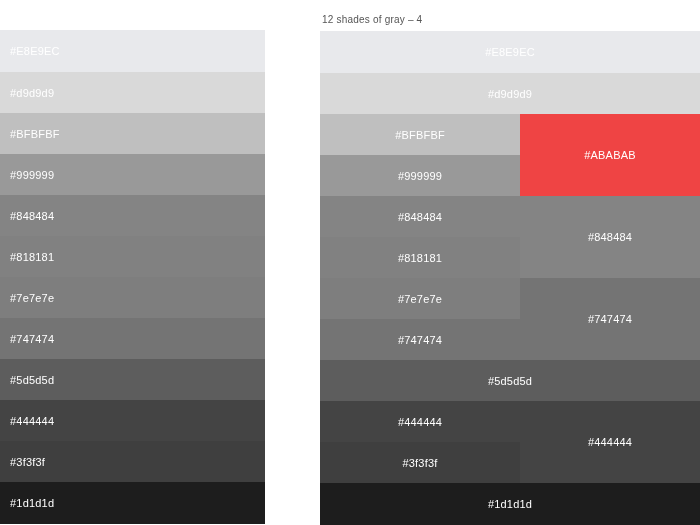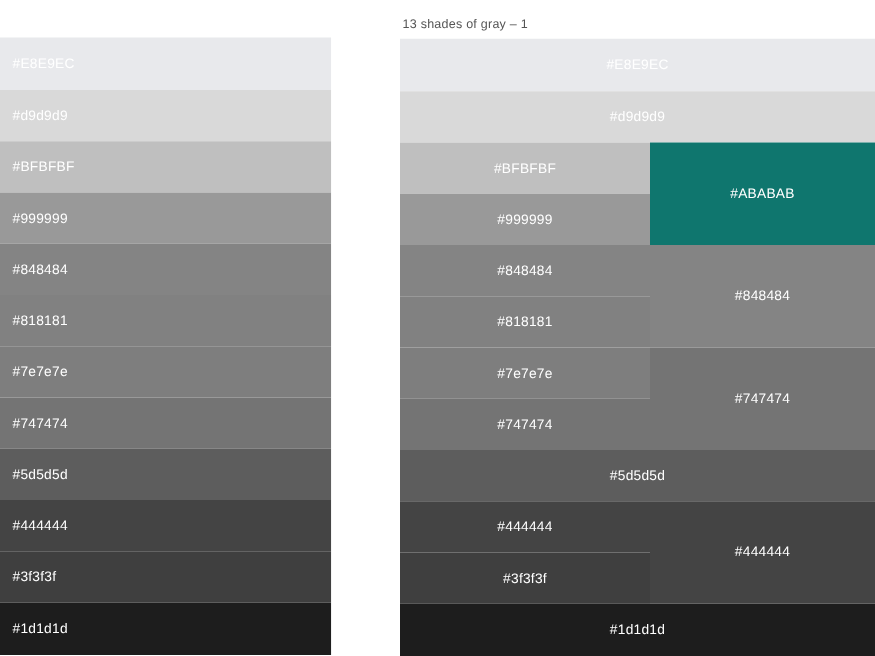--- a/index.html
+++ b/index.html
@@ -142,21 +142,21 @@
         <span class="label" style="color: rgb(255, 255, 255);">#3f3f3f</span>
       </div>
       <div class="swatch" style="background: rgb(29, 29, 29); height: 42px;">
         <span class="label" style="color: rgb(255, 255, 255);">#1d1d1d</span>
       </div>
     </div>
 
   <div class="gutter"></div>
 
   <div class="right-col">
-    <div class="panel-title">13 shades of gray – 1</div>
+    <div class="panel-title">12 shades of gray – 4</div>
     <div class="right-stack" id="right-stack">
         <div class="row" style="height: 42px;">
           <div class="cell full" style="background: rgb(232, 233, 236); color: rgb(255, 255, 255); height: 42px;">#E8E9EC</div>
         </div>
         <div class="row" style="height: 41px;">
           <div class="cell full" style="background: rgb(217, 217, 217); color: rgb(255, 255, 255); height: 41px;">#d9d9d9</div>
         </div>
         <div class="row" style="height: 41px;">
           <div class="cell half" style="background: rgb(191, 191, 191); color: rgb(255, 255, 255); height: 41px;">#BFBFBF</div>
         </div>
@@ -180,20 +180,20 @@
         </div>
         <div class="row" style="height: 41px;">
           <div class="cell half" style="background: rgb(68, 68, 68); color: rgb(255, 255, 255); height: 41px;">#444444</div>
         </div>
         <div class="row" style="height: 41px;">
           <div class="cell half" style="background: rgb(63, 63, 63); color: rgb(255, 255, 255); height: 41px;">#3f3f3f</div>
         </div>
         <div class="row" style="height: 42px;">
           <div class="cell full" style="background: rgb(29, 29, 29); color: rgb(255, 255, 255); height: 42px;">#1d1d1d</div>
         </div>
-        <div class="cell right-block" style="position: absolute; left: 200px; top: 83px; height: 82px; background: #0f766e; color: rgb(255, 255, 255);">#ABABAB</div>
+        <div class="cell right-block" style="position: absolute; left: 200px; top: 83px; height: 82px; background: #ef4444; color: rgb(255, 255, 255);">#ABABAB</div>
         <div class="cell right-block" style="position: absolute; left: 200px; top: 165px; height: 82px; background: rgb(132, 132, 132); color: rgb(255, 255, 255);">#848484</div>
         <div class="cell right-block" style="position: absolute; left: 200px; top: 247px; height: 82px; background: rgb(116, 116, 116); color: rgb(255, 255, 255);">#747474</div>
         <div class="cell right-block" style="position: absolute; left: 200px; top: 370px; height: 82px; background: rgb(68, 68, 68); color: rgb(255, 255, 255);">#444444</div>
       </div>
   </div>
 
 </div>
 
 </body></html>

